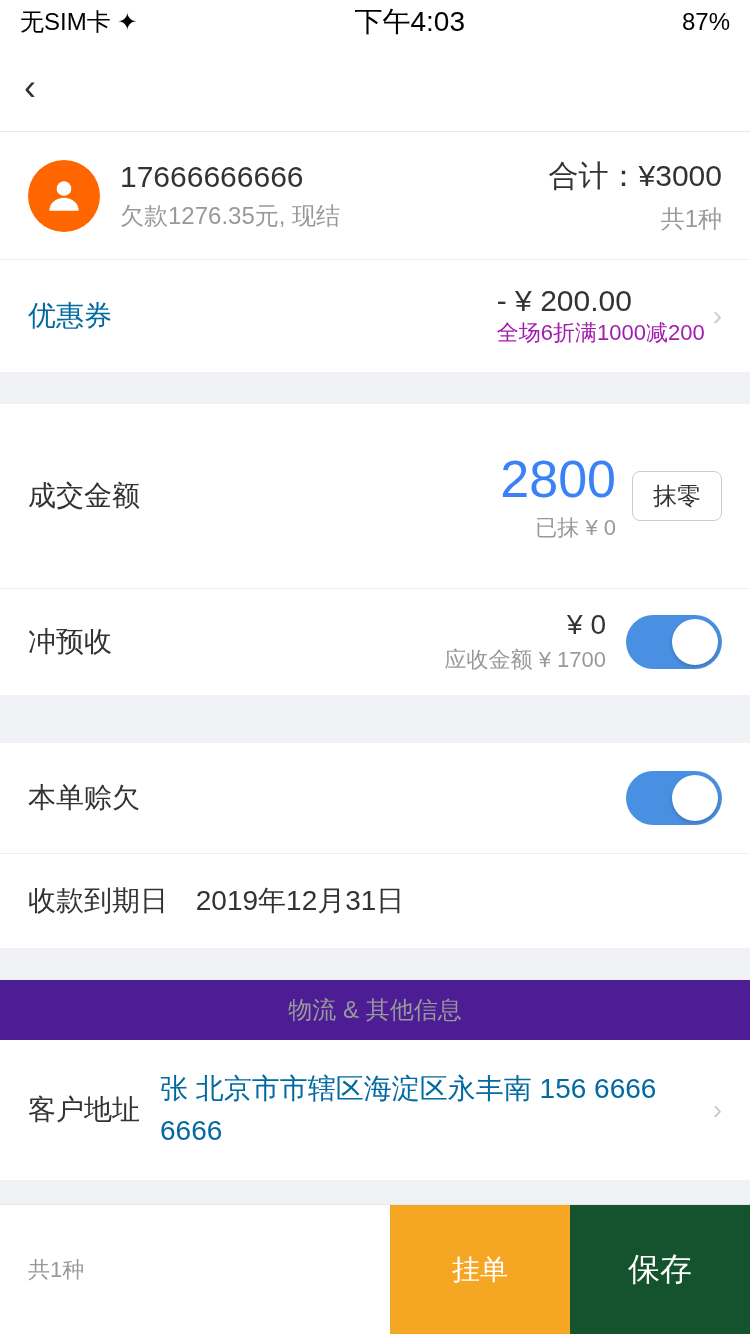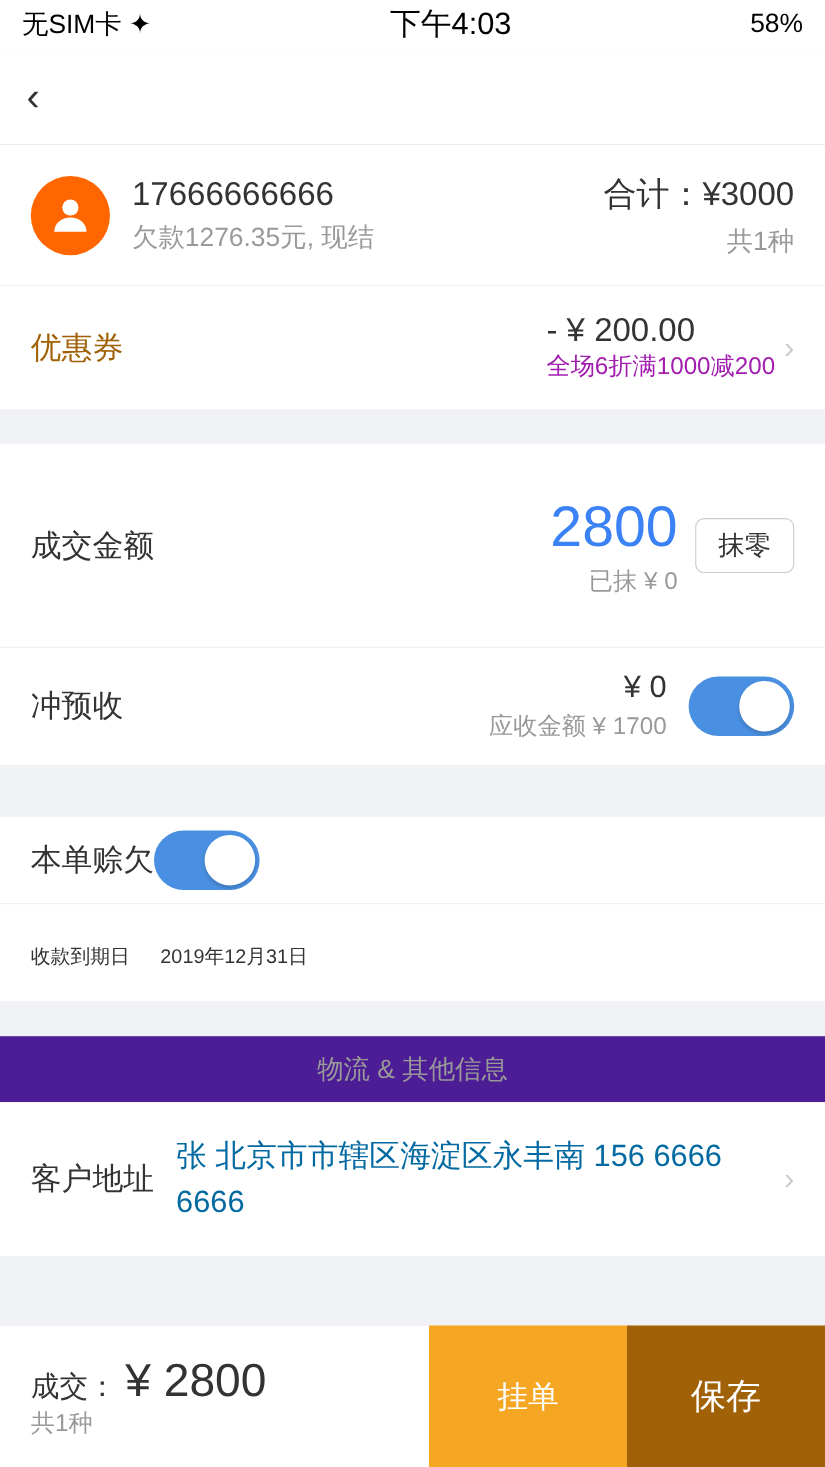--- a/index.html
+++ b/index.html
@@ -90,21 +90,21 @@
 
     
     .coupon-row {
       display: flex;
       align-items: center;
       justify-content: space-between;
       padding: 24px 28px;
       background: #fff;
       border-top: 1px solid #f0f0f0;
     }
-    .coupon-label { font-size: 28px; color: #a16207; }
+    .coupon-label { font-size: 28px; color: #0369a1; }
     .coupon-right { display: flex; align-items: center; gap: 8px; }
     .coupon-discount { font-size: 30px; color: #333; }
     .coupon-detail { font-size: 22px; color: #a21caf; text-align: left; }
     .coupon-arrow { font-size: 28px; color: #ccc; }
 
     
     .amount-section {
       background: #fff;
       padding: 29px 28px;
       margin-bottom: 0;
@@ -162,32 +162,33 @@
       position: absolute;
       top: 4px;
       right: 4px;
       box-shadow: 0 2px 4px rgba(0,0,0,0.2);
     }
 
     
     .debt-row {
       display: flex;
       align-items: center;
-      padding: 12px 28px;
+      justify-content: space-between;
+      padding: 28px 28px;
       background: #fff;
       margin-top: 16px;
     }
 
     
     .due-row {
       padding: 28px 28px;
       background: #fff;
       border-top: 1px solid #f0f0f0;
     }
-    .due-content { font-size: 18px; color: #333; }
+    .due-content { font-size: 28px; color: #333; }
 
     
     .divider-section {
       background: #4c1d95;
       height: 60px;
       display: flex;
       align-items: center;
       justify-content: center;
       margin: 0;
     }
@@ -232,41 +233,41 @@
       background: #f5a623;
       display: flex;
       align-items: center;
       justify-content: center;
       font-size: 28px;
       color: #fff;
       cursor: pointer;
     }
     .btn-save {
       width: 180px;
-      background: #a16207;
+      background: #14532d;
       display: flex;
       align-items: center;
       justify-content: center;
       font-size: 32px;
       color: #fff;
       cursor: pointer;
     }
 
     .section-gap { height: 16px; background: #f0f2f5; }
   </style>
 </head>
 <body>
 
 <div class="status-bar">
   <div class="status-left">
     <span>无SIM卡 ✦</span>
   </div>
   <div class="status-center">下午4:03</div>
   <div class="status-right">
-    <span>58%</span>
+    <span>87%</span>
   </div>
 </div>
 
 <div class="nav-bar">
   <div class="nav-back">‹</div>
 </div>
 
 <div class="section">
   <div class="customer-row">
     <div class="avatar">
@@ -354,21 +355,17 @@
     <div class="address-label">客户地址</div>
     <div class="address-value">张 北京市市辖区海淀区永丰南 156 6666 6666</div>
     <div class="address-arrow">›</div>
   </div>
 </div>
 
 <div class="section-gap" style="height:300px;"></div>
 
 <div class="bottom-bar">
   <div class="bottom-summary">
-    <div>
-      <span class="bottom-deal">成交：</span>
-      <span class="bottom-deal-amount">¥ 2800</span>
-    </div>
     <div class="bottom-deal-count">共1种</div>
   </div>
   <div class="btn-hold">挂单</div>
   <div class="btn-save">保存</div>
 </div>
 
 </body></html>

